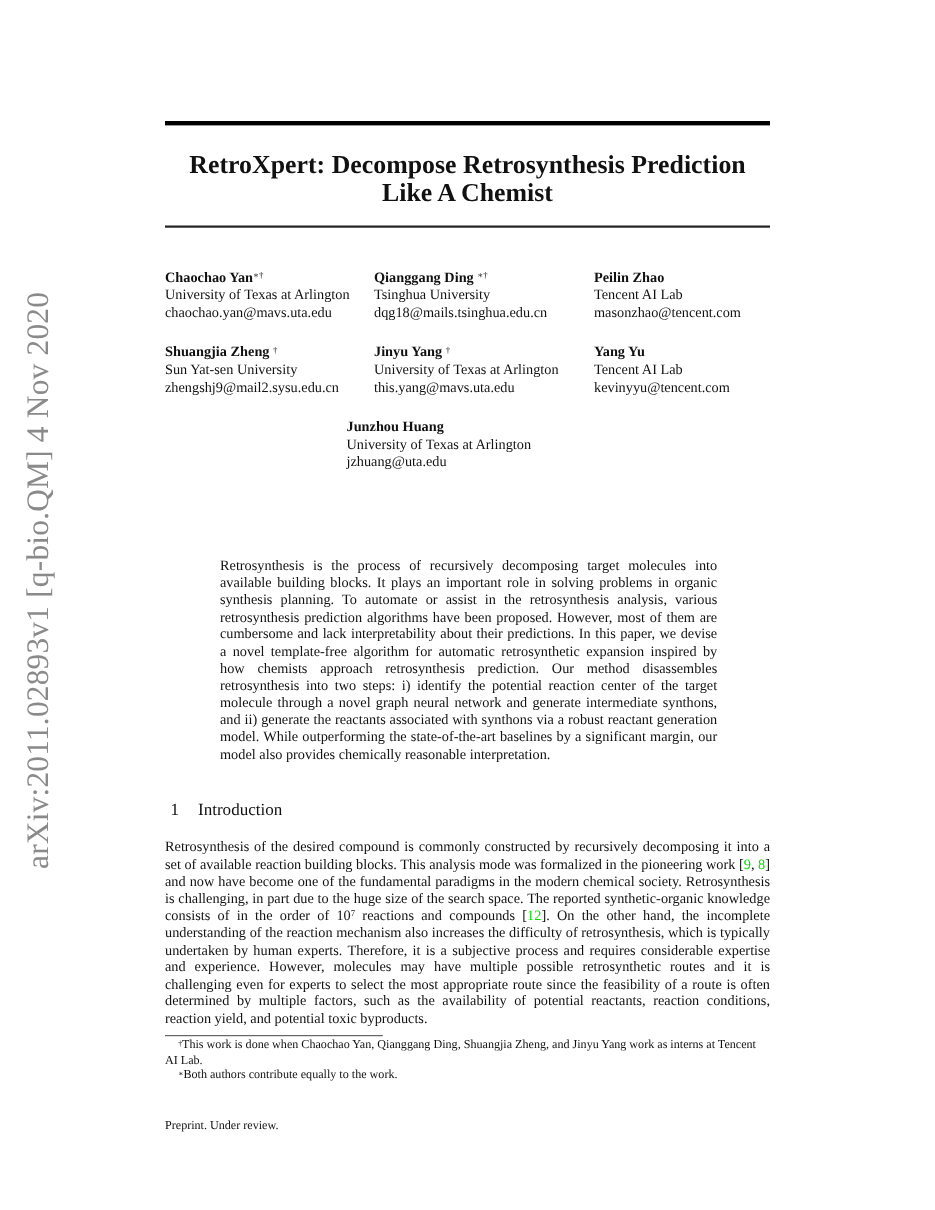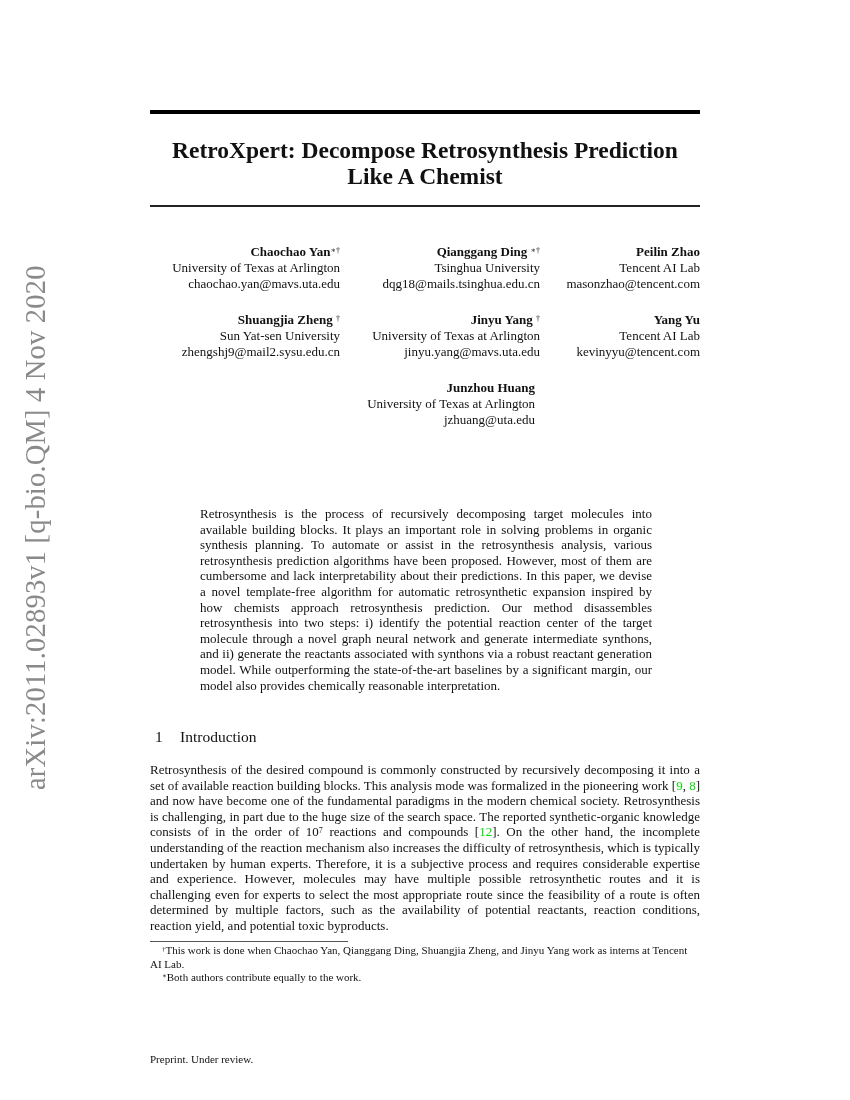--- a/index.html
+++ b/index.html
@@ -29,21 +29,21 @@
   }
   .title {
     position: absolute; left: 150px; width: 550px; top: 137px;
     text-align: center; font-weight: bold; font-size: 23.5px; line-height: 26px; margin: 0;
   }
 
   .authors { position: absolute; left: 150px; width: 550px; top: 244px; }
   .author-row { display: flex; justify-content: space-between; margin-bottom: 20px; }
   .author-row.single { justify-content: center; }
   .author {
-    text-align: right; font-size: 13px; line-height: 16px;
+    text-align: left; font-size: 13px; line-height: 16px;
   }
   .author .name { font-weight: bold; }
   .author sup { font-size: 8px; font-weight: normal; vertical-align: top; position: relative; top: -1px; }
   .author-row .author:nth-child(1) { width: 190px; }
   .author-row .author:nth-child(2) { width: 200px; }
   .author-row .author:nth-child(3) { width: 160px; }
   .author-row.single .author { width: 220px; }
 
   .abstract-heading {
     position: absolute; left: 150px; width: 550px; top: 468px;
@@ -71,21 +71,21 @@
     position: absolute; left: 150px; width: 198px; top: 941px; height: 1px; background: #555;
   }
   .footnotes {
     position: absolute; left: 150px; width: 550px; top: 944px;
     font-size: 11px; line-height: 13.5px; margin: 0;
   }
   .footnotes p { margin: 0; text-indent: 12px; }
   .footnotes sup { font-size: 7px; vertical-align: top; position: relative; top: -1px; }
 
   .preprint {
-    position: absolute; left: 150px; top: 1053px; font-size: 11px; margin: 0;
+    position: absolute; left: 150px; top: 1017px; font-size: 11px; margin: 0;
   }
 </style>
 </head>
 <body>
 
 <div class="page">
 
   <div class="arxiv-stamp">arXiv:2011.02893v1  [q-bio.QM]  4 Nov 2020</div>
 
   <div class="top-rule"></div>
@@ -115,21 +115,21 @@
     </div>
     <div class="author-row">
       <div class="author">
         <div class="name"><span>Shuangjia Zheng</span> <sup>†</sup></div>
         <div>Sun Yat-sen University</div>
         <div>zhengshj9@mail2.sysu.edu.cn</div>
       </div>
       <div class="author">
         <div class="name"><span>Jinyu Yang</span> <sup>†</sup></div>
         <div>University of Texas at Arlington</div>
-        <div>jinyu.yang@mavs.uta.edu</div>
+        <div>this.yang@mavs.uta.edu</div>
       </div>
       <div class="author">
         <div class="name"><span>Yang Yu</span></div>
         <div>Tencent AI Lab</div>
         <div>kevinyyu@tencent.com</div>
       </div>
     </div>
     <div class="author-row single">
       <div class="author">
         <div class="name"><span>Junzhou Huang</span></div>

